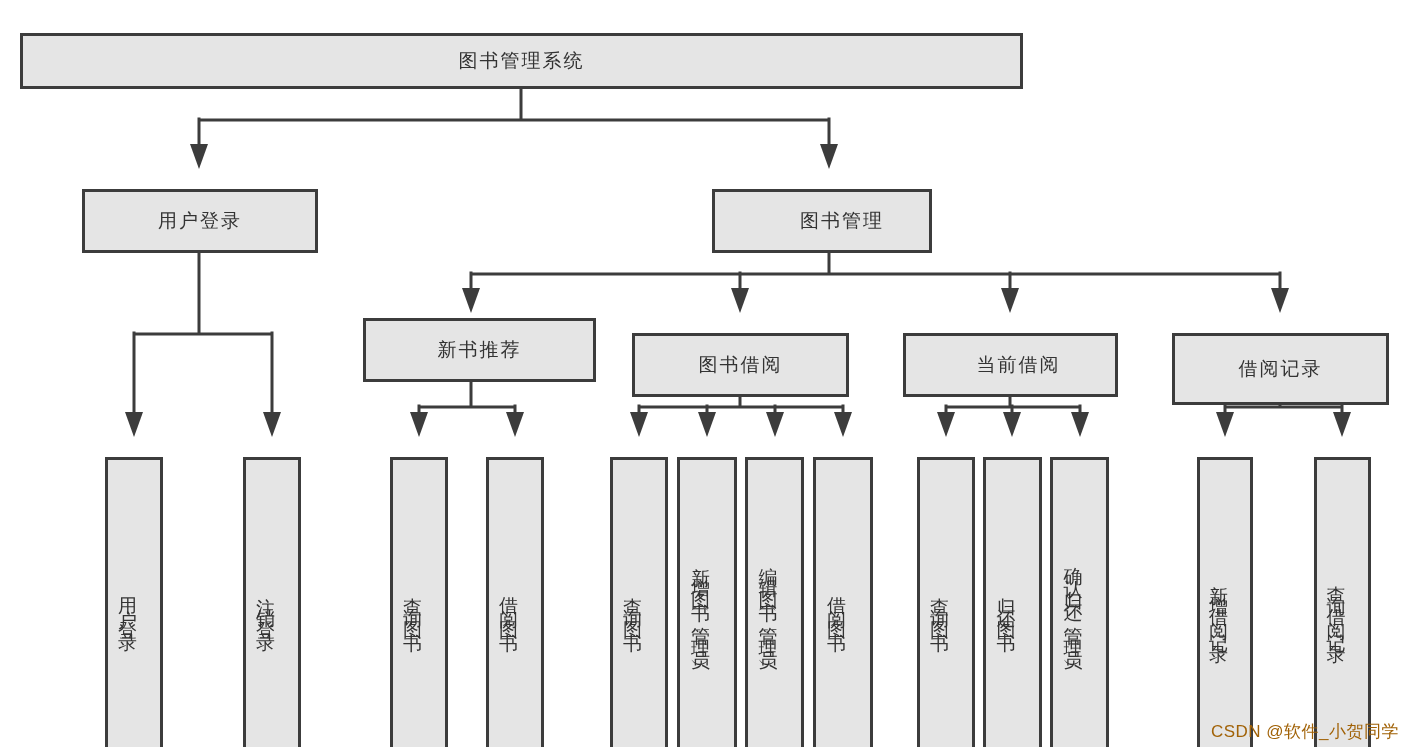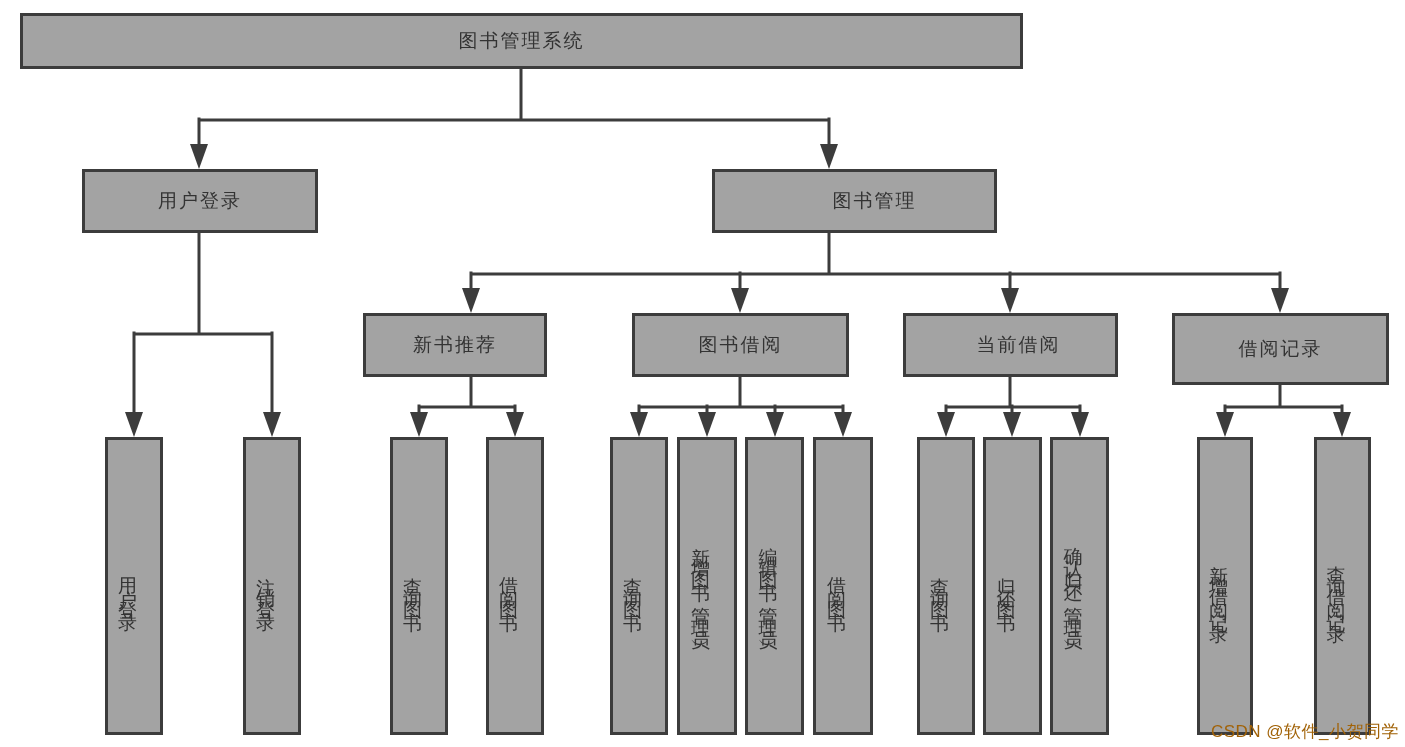--- a/index.html
+++ b/index.html
@@ -20,26 +20,27 @@
     left: 0;
     top: 0;
     width: 1405px;
     height: 747px;
     z-index: 1;
   }
   .node {
     position: absolute;
     box-sizing: border-box;
     border: 3px solid #3c3c3c;
-    background: #a3a3a3;
+    background: #e5e5e5;
     display: flex;
     align-items: center;
     justify-content: center;
     color: #333333;
     z-index: 2;
+    margin-top: 20px;
   }
   .node.h {
     font-size: 19px;
     letter-spacing: 2px;
     white-space: nowrap;
   }
   .node.v {
     font-size: 19px;
   }
   .node.v .vtext {
@@ -105,25 +106,25 @@
     </g>
   </svg>
 
   <div class="node h" style="left:20px; top:13px; width:1003px; height:56px;">
     <span>图书管理系统</span>
   </div>
 
   <div class="node h" style="left:82px; top:169px; width:236px; height:64px;">
     <span>用户登录</span>
   </div>
-  <div class="node h" style="left:712px; top:169px; width:285px; height:64px;padding-left:40px;">
+  <div class="node h" style="left:712px; top:169px; width:220px; height:64px;padding-left:40px;">
     <span>图书管理</span>
   </div>
 
-  <div class="node h" style="left:363px; top:313px; width:184px; height:64px;">
+  <div class="node h" style="left:363px; top:298px; width:233px; height:64px;">
     <span>新书推荐</span>
   </div>
   <div class="node h" style="left:632px; top:313px; width:217px; height:64px;font-family:Liberation Mono, monospace;">
     <span>图书借阅</span>
   </div>
   <div class="node h" style="left:903px; top:313px; width:215px; height:64px;padding-left:16px;">
     <span>当前借阅</span>
   </div>
   <div class="node h" style="left:1172px; top:313px; width:217px; height:72px;">
     <span>借阅记录</span>

